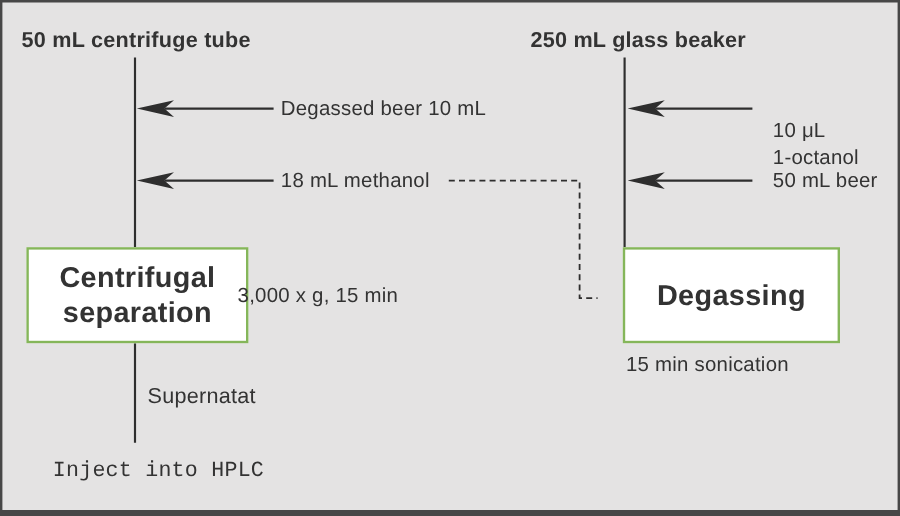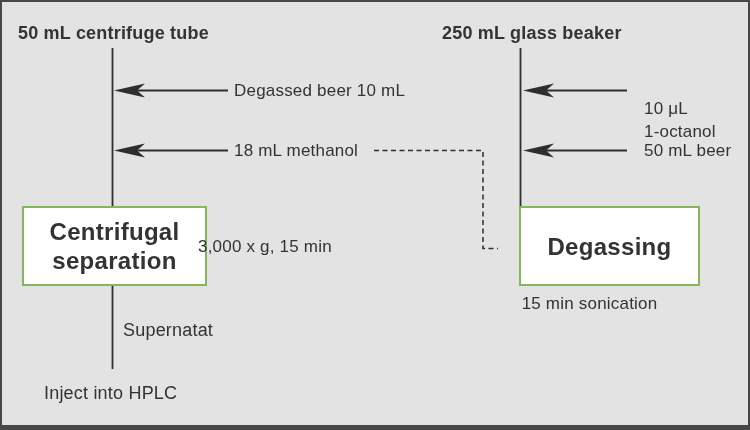--- a/index.html
+++ b/index.html
@@ -108,21 +108,21 @@
   <div class="abs note" style="left:232px; top:139px;">18 mL methanol</div>
 
   <div class="abs process-box" style="left:20px; top:204px; width:185px; height:80px;">
     <div class="process-title" style="max-width:170px;">Centrifugal separation</div>
   </div>
 
   <div class="abs note" style="left:196px; top:235px;text-align:center;">3,000 x g, 15 min</div>
 
   <div class="abs note" style="left:121px; top:318px; font-size:18px;">Supernatat</div>
 
-  <div class="abs note" style="left:42px; top:381px; font-size:18px;">Inject into HPLC</div>
+  <div class="abs note" style="left:42px; top:381px; font-size:18px;font-family:Liberation Mono, monospace;">Inject into HPLC</div>
 
   <div class="abs container-label" style="left:440px; top:21px;">250 mL glass beaker</div>
 
   <div class="abs note-multiline" style="left:642px; top:79px;">10 μL
 1-octanol</div>
 
   <div class="abs note" style="left:642px; top:139px;">50 mL beer</div>
 
   <div class="abs process-box" style="left:497px; top:204px; width:181px; height:80px;margin-left:20px;">
     <div class="process-title">Degassing</div>

